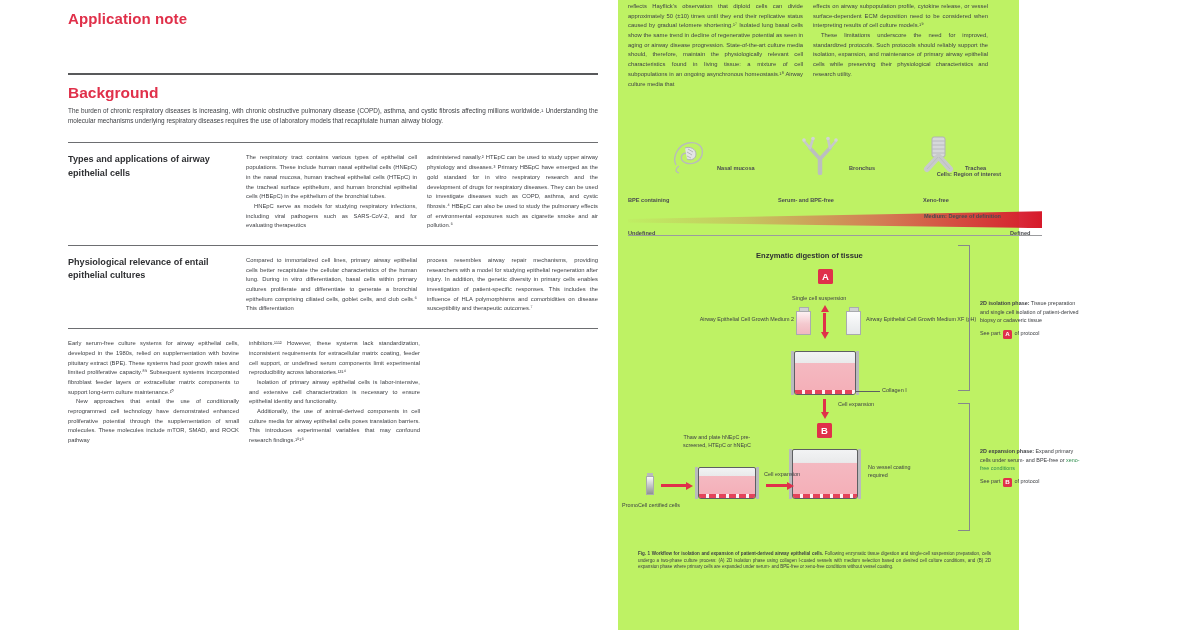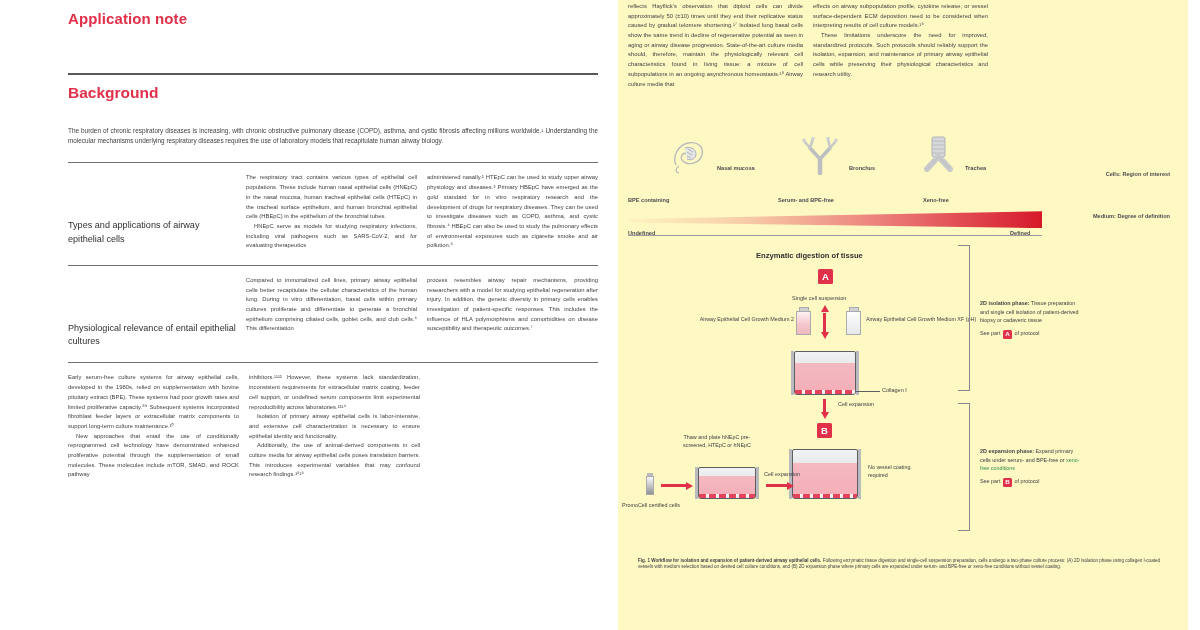--- a/index.html
+++ b/index.html
@@ -2,72 +2,71 @@
 <html><head>
 <meta charset="utf-8">
 <style>
   * { box-sizing: border-box; margin: 0; padding: 0; }
   html, body {
     width: 1200px; height: 630px;
     background: #ffffff;
     font-family: "Liberation Sans", sans-serif;
     overflow: hidden;
   }
-  .spread { position: relative; width: 1188px; height: 630px; display: flex; }
+  .spread { position: relative; width: 1019px; height: 630px; display: flex; }
 
   
   .page-left {
     position: relative;
     width: 620px; height: 630px;
     padding: 0 20px 0 68px;
     background: #fff;
   }
   .doc-kicker {
     color: #e0304a;
     font-size: 15px; font-weight: bold;
     letter-spacing: .1px;
     margin-top: 10px;
   }
   .rule-thick { height: 1.6px; background: #58595b; margin-top: 46px; }
   .rule-thin  { height: 1.1px; background: #6d6e71; }
   .section-title {
     color: #e0304a;
     font-size: 15.5px; font-weight: bold;
-    margin-top: 9px; margin-bottom: 24px;
+    margin-top: 9px; margin-bottom: 4px;
   }
   .intro-para {
     font-size: 6.4px; line-height: 1.62;
     color: #3f4145; text-align: justify;
     width: 530px;
     margin-bottom: 16px;
   }
   .sec-block { margin-top: 7px; }
   .sec-grid { display: flex; gap: 0; margin-top: 10px; }
   .sec-head {
     width: 178px; flex: none;
-    font-size: 9.1px; font-weight: normal; line-height: 1.45;
+    font-size: 9.1px; font-weight: bold; line-height: 1.45;
     color: #2f3033;
     padding-right: 10px;
-    margin-top: 46px;
   }
   .sec-cols { display: flex; gap: 10px; width: 352px; }
   .sec-col {
     width: 171px;
     font-size: 5.85px; line-height: 1.66;
     color: #3f4145; text-align: justify;
     hyphens: auto;
   }
   .sec-col p + p { text-indent: 8px; }
 
   
   .page-right {
     position: relative;
     width: 580px; height: 630px;
     padding: 0 14px 0 10px;
-    background: #fef9c3;
+    background: #bef264;
   }
   .rp-cols { display: flex; gap: 10px; padding-top: 2px; }
   .rp-col {
     width: 175px;
     font-size: 5.85px; line-height: 1.66;
     color: #3f4145; text-align: justify;
   }
   .rp-col p + p { text-indent: 8px; }
 
   

